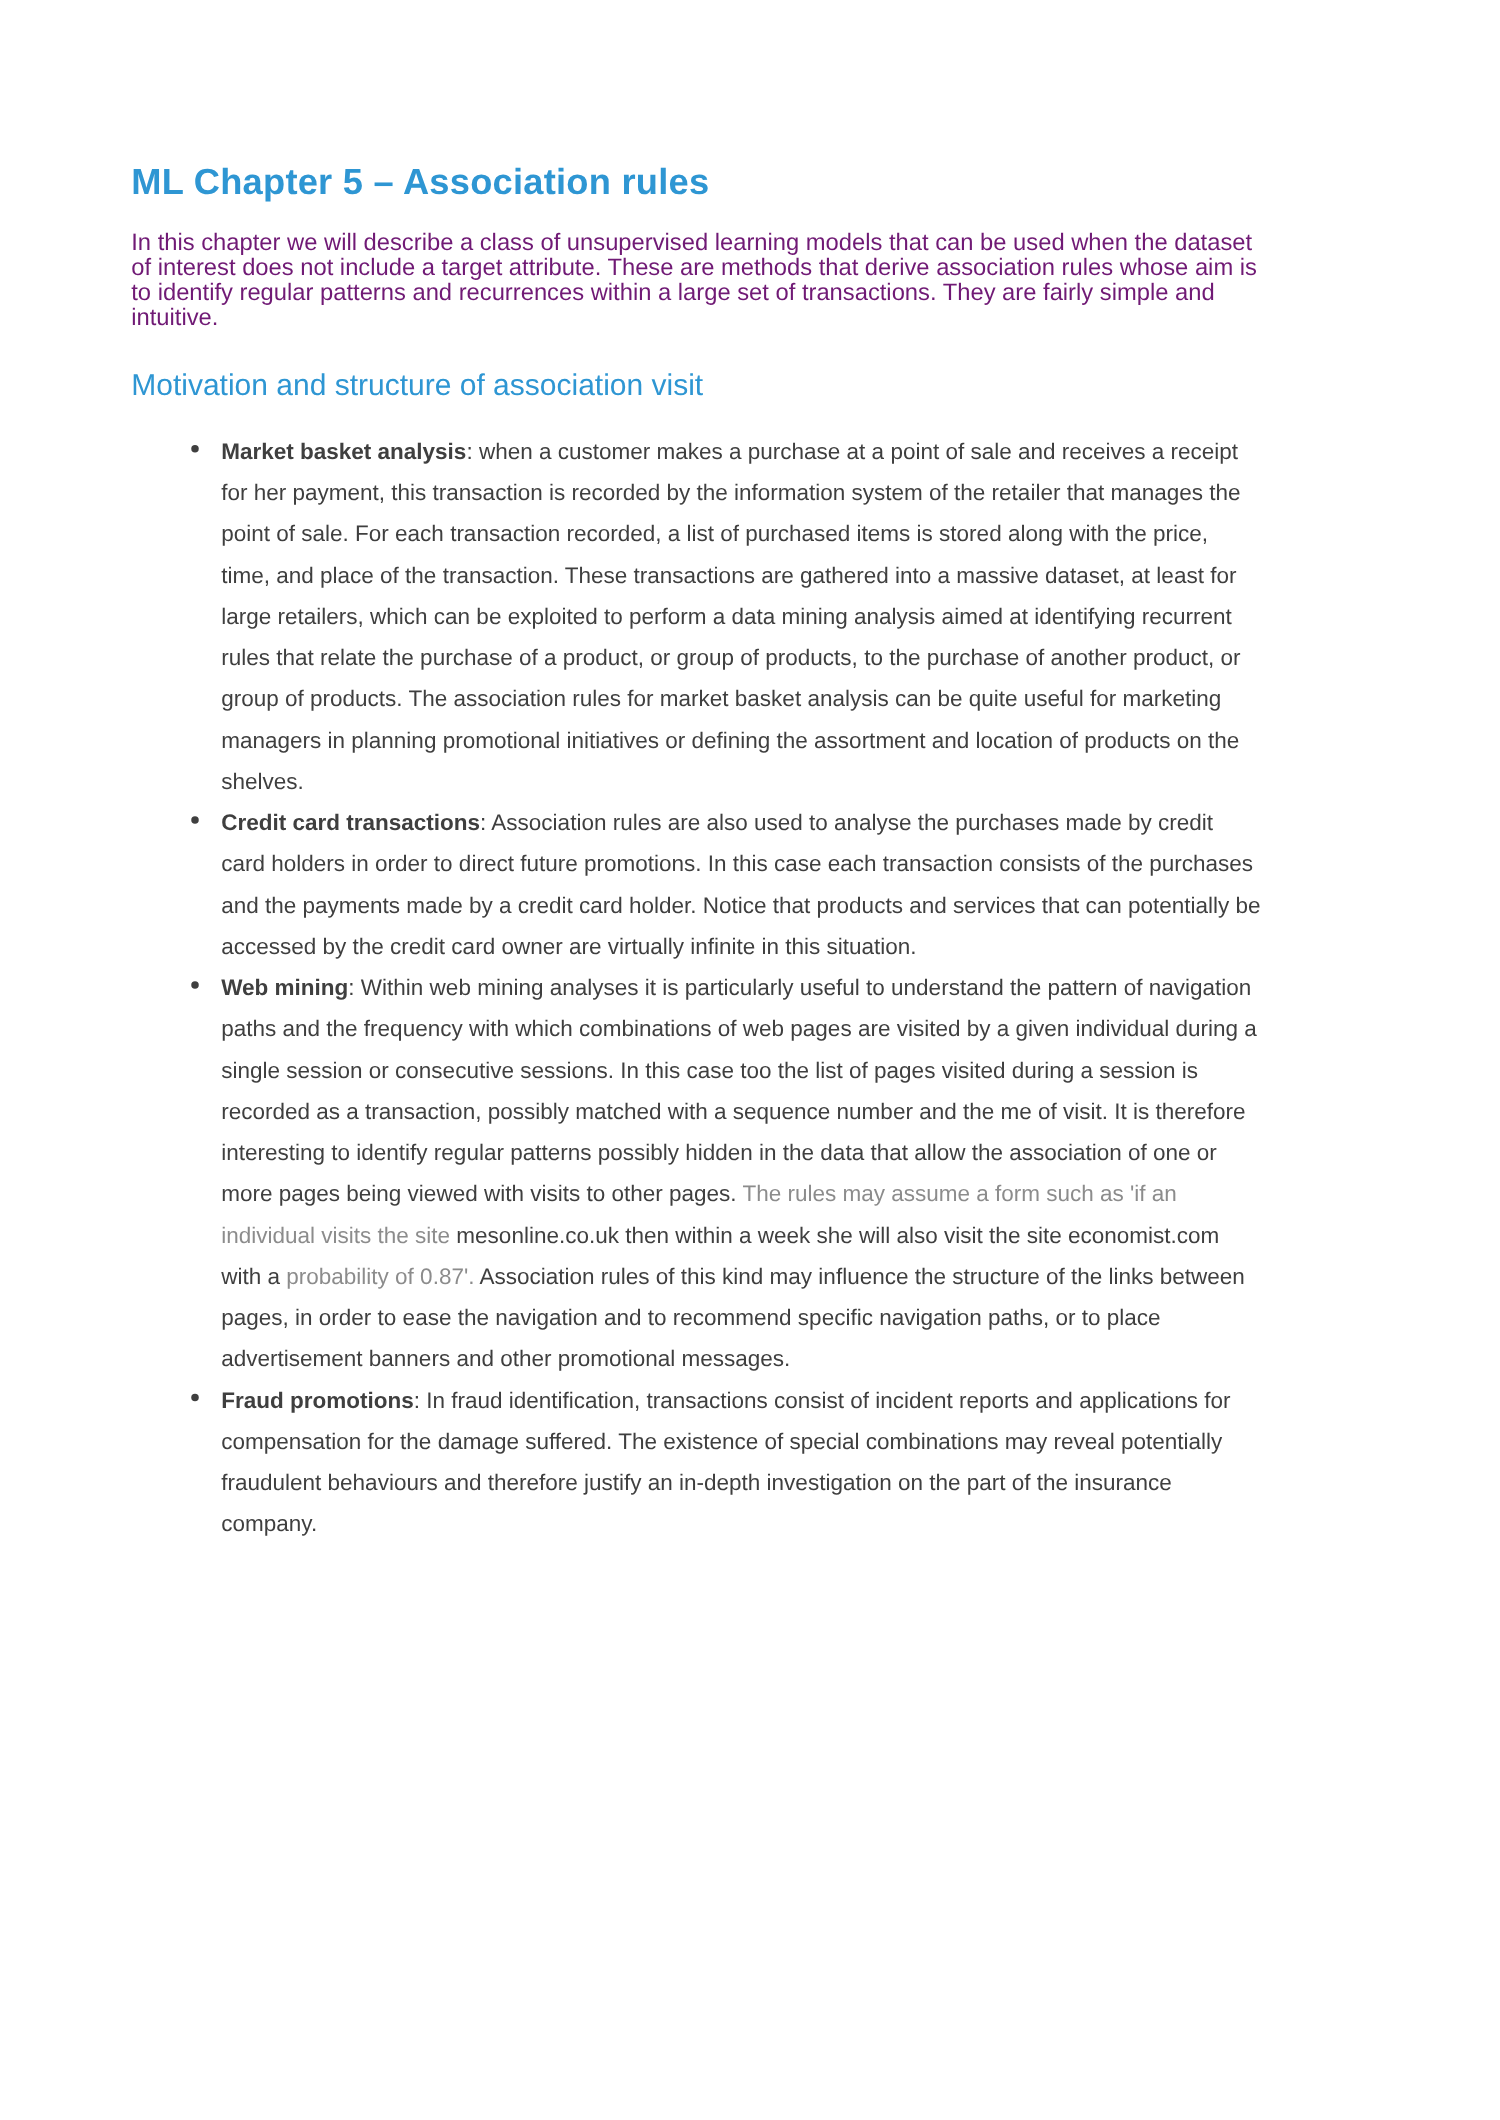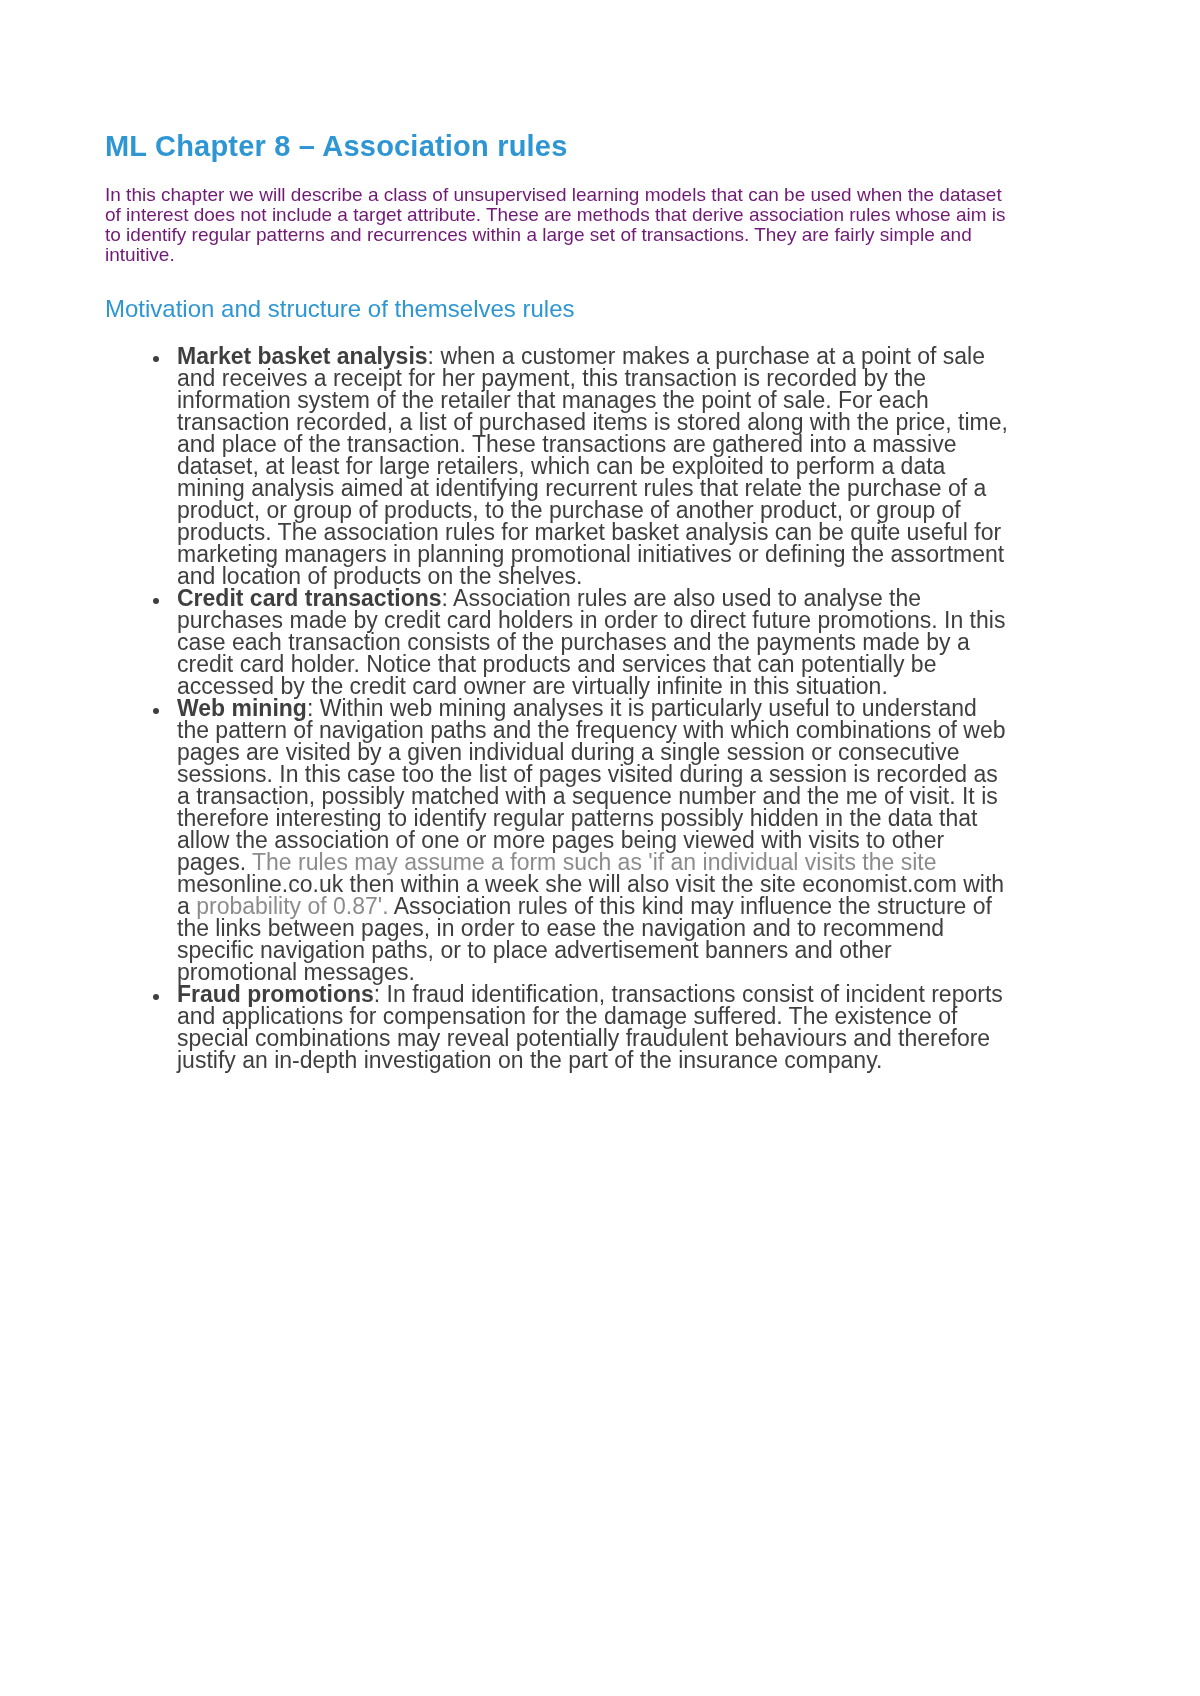--- a/index.html
+++ b/index.html
@@ -44,22 +44,22 @@
   }
   ul.bullet-list {
     margin: 16px 0 0 0;
     padding: 0 0 0 48px;
     list-style: none;
   }
   ul.bullet-list li {
     position: relative;
     margin: 0;
     padding: 0 0 0 24px;
-    font-size: 23px;
-    line-height: 22px;
+    font-size: 18px;
+    line-height: 33px;
     color: #3f3f3f;
   }
   ul.bullet-list li::before {
     content: "";
     position: absolute;
     left: 0;
     top: 11px;
     width: 6px;
     height: 6px;
     border-radius: 50%;
@@ -71,25 +71,25 @@
   .quote-gray {
     color: #8c8c8c;
   }
 </style>
 </head>
 <body>
 
 <div class="page">
   <div class="content">
 
-    <h1 class="doc-title">ML Chapter 8 – Association rules</h1>
+    <h1 class="doc-title">ML Chapter 5 – Association rules</h1>
 
     <p class="body-par">In this chapter we will describe a class of unsupervised learning models that can be used when the dataset of interest does not include a target attribute. These are methods that derive association rules whose aim is to identify regular patterns and recurrences within a large set of transactions. They are fairly simple and intuitive.</p>
 
-    <h2 class="section-heading">Motivation and structure of themselves rules</h2>
+    <h2 class="section-heading">Motivation and structure of association visit</h2>
 
 
     <ul class="bullet-list">
 
       <li>
         <span class="bullet-label">Market basket analysis</span><span>: </span><span>when a customer makes a purchase at a point of sale and receives a receipt for her payment, this transaction is recorded by the information system of the retailer that manages the point of sale. For each transaction recorded, a list of purchased items is stored along with the price, time, and place of the transaction. These transactions are gathered into a massive dataset, at least for large retailers, which can be exploited to perform a data mining analysis aimed at identifying recurrent rules that relate the purchase of a product, or group of products, to the purchase of another product, or group of products. The association rules for market basket analysis can be quite useful for marketing managers in planning promotional initiatives or defining the assortment and location of products on the shelves.</span>
       </li>
 
       <li>
         <span class="bullet-label">Credit card transactions</span><span>: </span><span>Association rules are also used to analyse the purchases made by credit card holders in order to direct future promotions. In this case each transaction consists of the purchases and the payments made by a credit card holder. Notice that products and services that can potentially be accessed by the credit card owner are virtually infinite in this situation.</span>

